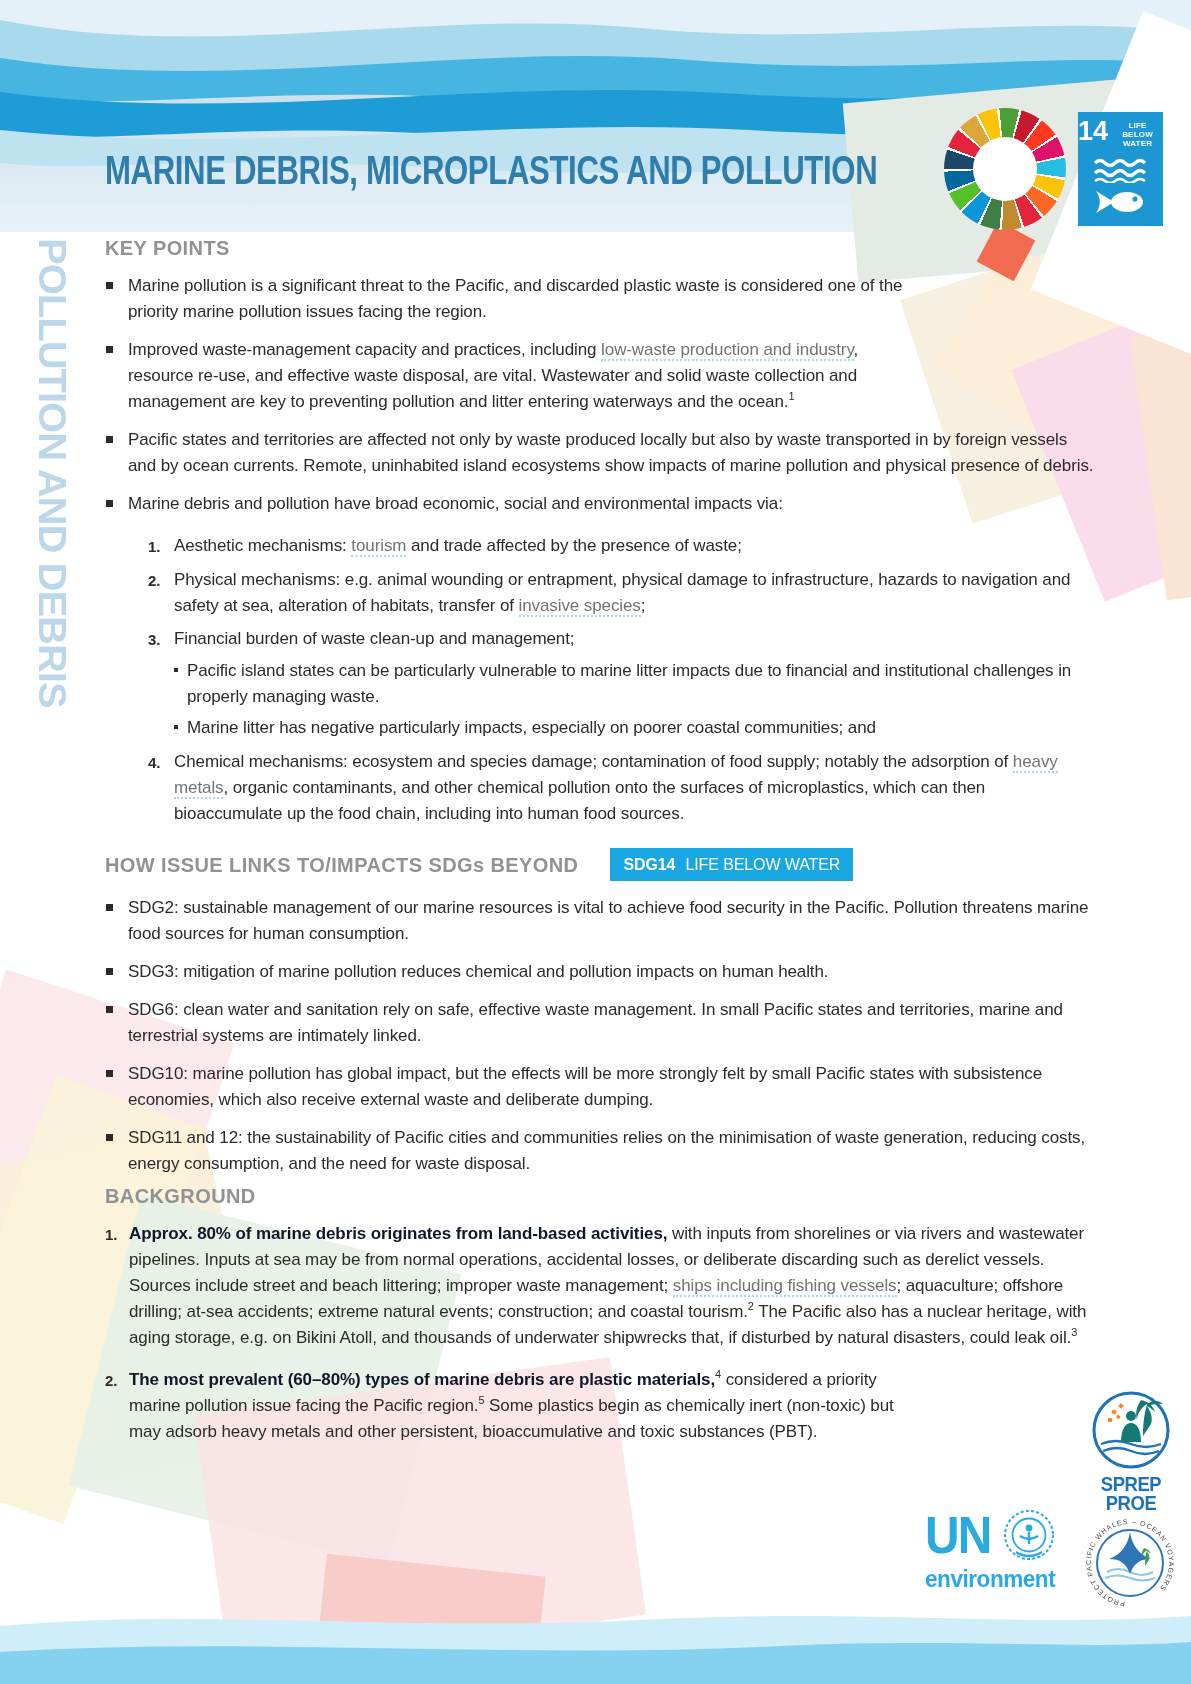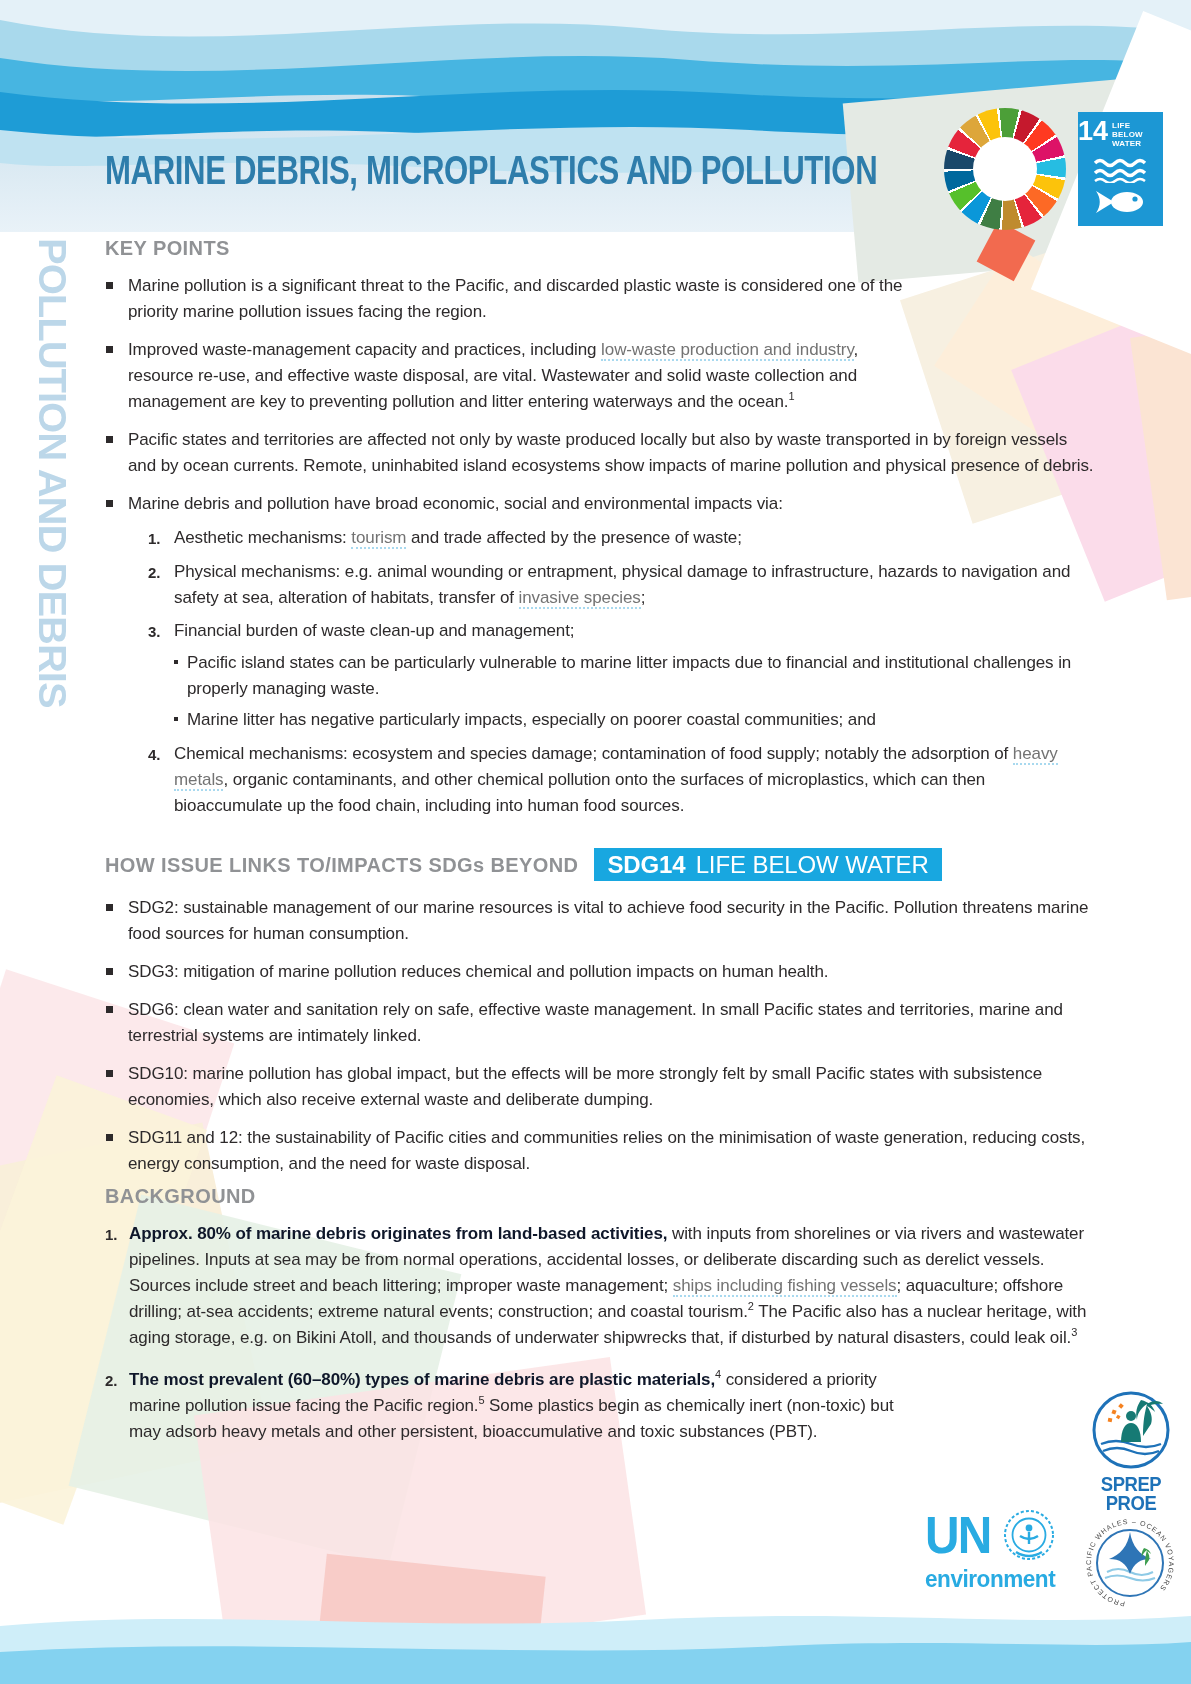--- a/index.html
+++ b/index.html
@@ -42,40 +42,40 @@
         #bf8b2e 254.1deg 272.8deg,#fff 272.8deg 275.3deg,
         #3f7e44 275.3deg 294deg,#fff 294deg 296.5deg,
         #0a97d9 296.5deg 315.2deg,#fff 315.2deg 317.6deg,
         #56c02b 317.6deg 336.4deg,#fff 336.4deg 338.8deg,
         #00689d 338.8deg 357.5deg,#fff 357.5deg 360deg);}
   .sdg-wheel::after{content:"";position:absolute;left:29px;top:29px;width:64px;height:64px;border-radius:50%;background:#fff;}
   .sdg-corner{position:absolute;left:1078px;top:112px;width:85px;height:114px;background:#1c97d4;z-index:3;
       display:flex;flex-direction:column;align-items:center;padding-top:7px;box-sizing:border-box;color:#fff;}
   .sdg-corner .row1{display:flex;align-items:flex-start;gap:4px;}
   .sdg-corner .num{font-size:27px;font-weight:700;line-height:.9;}
-  .sdg-corner .lbl{font-size:8px;font-weight:700;line-height:1.15;letter-spacing:.2px;padding-top:2px;}
+  .sdg-corner .lbl{font-size:8px;font-weight:700;line-height:1.15;letter-spacing:.2px;padding-top:2px;text-align:center;}
   .side-label{position:absolute;left:30px;top:238px;z-index:5;writing-mode:vertical-rl;text-orientation:sideways;
       font-weight:700;font-size:40px;letter-spacing:-1px;color:#bcd7e9;transform:scale(.95,1);transform-origin:top left;white-space:nowrap;}
   
   .content{position:absolute;left:105px;width:990px;z-index:5;font-size:17px;line-height:26px;letter-spacing:-.1px;}
   .sec1{top:235px;} .sec2{top:848px;} .sec3{top:1183px;}
   .h-gray{font-weight:700;font-size:20px;color:#909295;letter-spacing:.4px;margin:0 0 12px 0;}
   .bullet{position:relative;padding-left:23px;margin:0 0 12px 0;}
   .bullet::before{content:"";position:absolute;left:1px;top:9px;width:7px;height:7px;background:#2d2a2b;}
   .mech{display:flex;margin:0 0 7px 0;padding-left:43px;}
   .mech .num{font-weight:700;width:26px;flex:none;font-size:15px;padding-top:1px;}
   .sub{position:relative;margin:0 0 5px 0;padding-left:13px;margin-left:69px;}
   .sub::before{content:"";position:absolute;left:0;top:10px;width:4px;height:4px;background:#2d2a2b;}
   .bgitem{display:flex;margin:0 0 16px 0;}
   .bgitem .num{font-weight:700;width:24px;flex:none;font-size:15px;padding-top:1px;}
   .w775{max-width:775px;} .w755{max-width:755px;} .w790{max-width:790px;}
-  .hrow{display:flex;align-items:center;gap:16px;margin-bottom:14px;}
+  .hrow{display:flex;align-items:center;gap:32px;margin-bottom:14px;}
   .hrow .h-gray{margin:0;}
   .sdg-badge{display:inline-flex;align-items:center;gap:10px;background:#18a7e0;color:#fff;
-      height:33px;padding:0 13px;font-size:24px;}
+      height:33px;padding:0 13px;font-size:16px;}
   .sdg-badge .tag{font-weight:700;}
   .seg-link{color:#737373;border-bottom:2px dotted #a8d9ef;cursor:pointer;}
   .seg-bold-cyan{color:#0f172a;font-weight:700;}
   sup{font-size:11px;line-height:0;}
   
   .logo-un{position:absolute;left:925px;top:1508px;z-index:5;width:170px;color:#29abe2;}
   .logo-un .row{display:flex;align-items:center;gap:6px;}
   .logo-un .un{font-size:52px;font-weight:700;letter-spacing:-2px;transform:scaleX(.92);transform-origin:left;line-height:1;}
   .logo-un .env{font-size:24px;font-weight:700;letter-spacing:-.5px;transform:scaleX(.94);transform-origin:left;margin-top:3px;}
   .logo-sprep{position:absolute;left:1086px;top:1390px;z-index:5;width:90px;text-align:center;}
@@ -135,21 +135,21 @@
     <circle cx="43" cy="11" r="2.6" fill="#1c97d4"></circle>
   </svg>
 </div>
 <div class="side-label">POLLUTION AND DEBRIS</div>
 
 <section class="content sec1">
   <h2 class="h-gray">KEY POINTS</h2>
   <div class="bullet w775"><span>Marine pollution is a significant threat to the Pacific, and discarded plastic waste is considered one of the priority marine pollution issues facing the region.</span></div>
   <div class="bullet w755"><span>Improved waste-management capacity and practices, including </span><span class="seg-link">low-waste production and industry</span><span>, resource re-use, and effective waste disposal, are vital. Wastewater and solid waste collection and management are key to preventing pollution and litter entering waterways and the ocean.</span><sup>1</sup></div>
   <div class="bullet"><span>Pacific states and territories are affected not only by waste produced locally but also by waste transported in by foreign vessels and by ocean currents. Remote, uninhabited island ecosystems show impacts of marine pollution and physical presence of debris.</span></div>
-  <div class="bullet" style="margin-bottom:8px;"><span>Marine debris and pollution have broad economic, social and environmental impacts via:</span></div>
+  <div class="bullet" style="margin-bottom:16px;"><span>Marine debris and pollution have broad economic, social and environmental impacts via:</span></div>
   <div class="mech">
     <span class="num">1.</span>
     <span><span>Aesthetic mechanisms: </span><span class="seg-link">tourism</span><span> and trade affected by the presence of waste;</span></span>
   </div>
   <div class="mech">
     <span class="num">2.</span>
     <span><span>Physical mechanisms: e.g. animal wounding or entrapment, physical damage to infrastructure, hazards to navigation and safety at sea, alteration of habitats, transfer of </span><span class="seg-link">invasive species</span><span>;</span></span>
   </div>
   <div class="mech" style="margin-bottom:5px;">
     <span class="num">3.</span>

